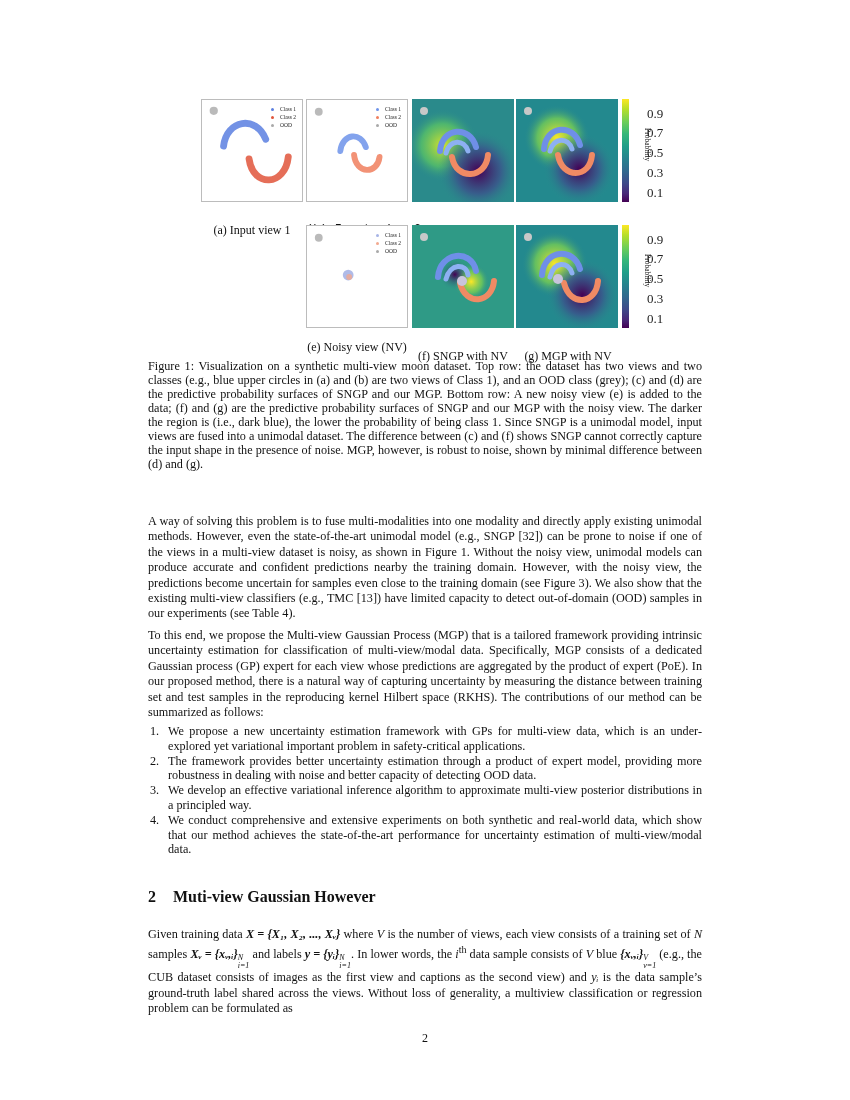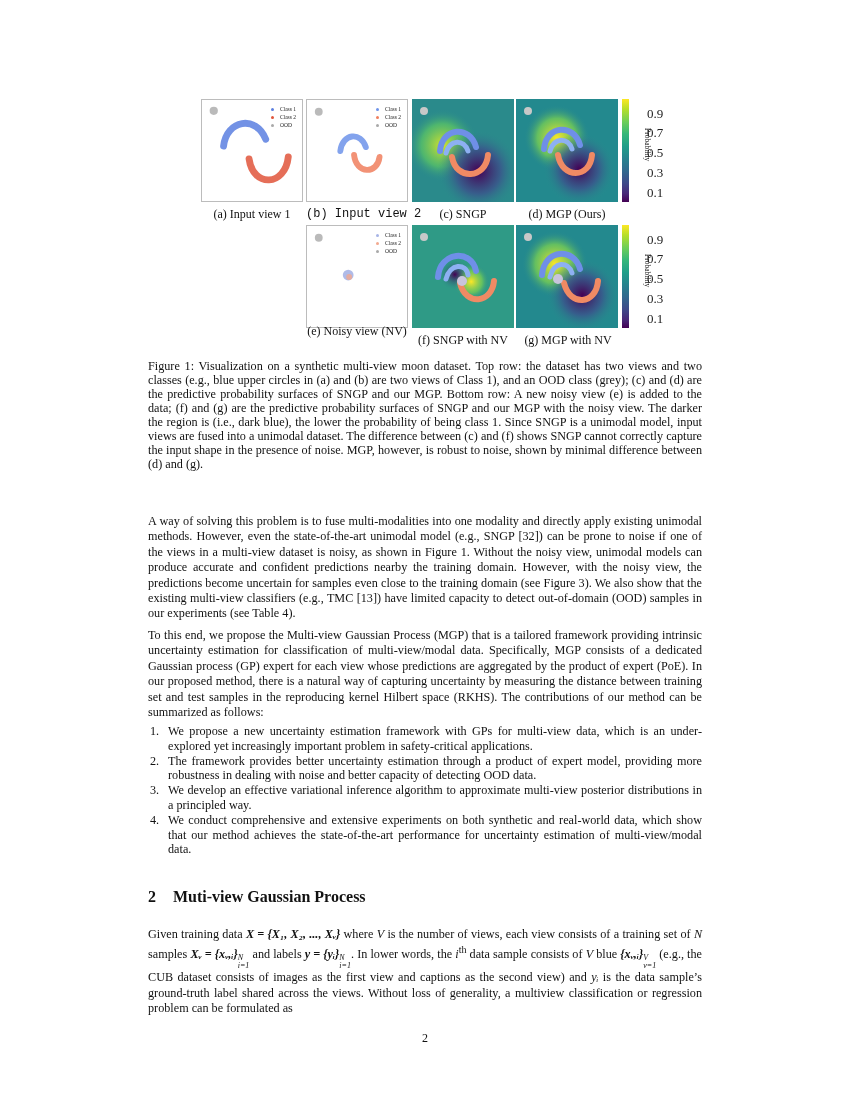--- a/index.html
+++ b/index.html
@@ -4,21 +4,21 @@
 <style>
   html, body { margin: 0; padding: 0; background: #ffffff; }
   body { width: 850px; height: 1100px; position: relative; font-family: "Liberation Serif", "DejaVu Serif", serif; color: #111; }
   .panel { position: absolute; width: 102px; height: 103px; box-sizing: border-box; overflow: hidden; }
   .panel.scatter { background: #fff; border: 1px solid #bcbcbc; }
   .panel.heat { background: #2b8b8c; }
   .panel svg { position: absolute; left: 0; top: 0; width: 100%; height: 100%; }
   .legend { position: absolute; right: 6px; top: 5px; font-size: 5.5px; line-height: 8px; color: #222; }
   .legend .row { display: flex; align-items: center; gap: 6px; white-space: nowrap; }
   .legend .dot { width: 3px; height: 3px; border-radius: 50%; display: inline-block; }
-  .subcap { position: absolute; font-size: 12px; text-align: center; white-space: nowrap; }
+  .subcap { position: absolute; font-size: 12px; text-align: center; white-space: nowrap; margin-top: 16px; }
   .colorbar { position: absolute; width: 7px; height: 103px; background: linear-gradient(to bottom, #fde725 0%, #b5de2b 10%, #6ece58 22%, #35b779 34%, #1f9e89 46%, #26828e 58%, #31688e 70%, #3e4989 82%, #482878 92%, #440154 100%); }
   .cb-tick { position: absolute; font-size: 13px; color: #222; padding-left: 16px; }
   .cb-label { position: absolute; font-size: 7.5px; transform: rotate(90deg); transform-origin: left top; white-space: nowrap; }
   .caption { position: absolute; left: 148px; width: 554px; font-size: 12.2px; line-height: 14px; text-align: justify; }
   .para { position: absolute; left: 148px; width: 554px; font-size: 12.2px; line-height: 15.4px; text-align: justify; text-indent: 0; }
   ol.contrib { position: absolute; left: 148px; width: 554px; margin: 0; padding: 0; list-style: none; font-size: 12.2px; line-height: 14.6px; text-align: justify; }
   ol.contrib li { position: relative; padding-left: 20px; margin-bottom: 0.5px; }
   ol.contrib li .num { position: absolute; left: 2px; top: 0; }
   .section-title { position: absolute; left: 148px; font-size: 16px; font-weight: bold; white-space: nowrap; }
   .section-title .secnum { display: inline-block; width: 25px; }
@@ -224,28 +224,28 @@
   <div class="subcap" style="left:514px; width:108px; top:333px;text-align:center;">(g) MGP with NV</div>
 
   <div class="caption" style="top:359px;">Figure 1: Visualization on a synthetic multi-view moon dataset. Top row: the dataset has two views and two classes (e.g., blue upper circles in (a) and (b) are two views of Class 1), and an OOD class (grey); (c) and (d) are the predictive probability surfaces of SNGP and our MGP. Bottom row: A new noisy view (e) is added to the data; (f) and (g) are the predictive probability surfaces of SNGP and our MGP with the noisy view. The darker the region is (i.e., dark blue), the lower the probability of being class 1. Since SNGP is a unimodal model, input views are fused into a unimodal dataset. The difference between (c) and (f) shows SNGP cannot correctly capture the input shape in the presence of noise. MGP, however, is robust to noise, shown by minimal difference between (d) and (g).</div>
 </div>
 
 <div class="para" style="top:514px;">A way of solving this problem is to fuse multi-modalities into one modality and directly apply existing unimodal methods. However, even the state-of-the-art unimodal model (e.g., SNGP [32]) can be prone to noise if one of the views in a multi-view dataset is noisy, as shown in Figure 1. Without the noisy view, unimodal models can produce accurate and confident predictions nearby the training domain. However, with the noisy view, the predictions become uncertain for samples even close to the training domain (see Figure 3). We also show that the existing multi-view classifiers (e.g., TMC [13]) have limited capacity to detect out-of-domain (OOD) samples in our experiments (see Table 4).</div>
 
 <div class="para" style="top:628px;">To this end, we propose the Multi-view Gaussian Process (MGP) that is a tailored framework providing intrinsic uncertainty estimation for classification of multi-view/modal data. Specifically, MGP consists of a dedicated Gaussian process (GP) expert for each view whose predictions are aggregated by the product of expert (PoE). In our proposed method, there is a natural way of capturing uncertainty by measuring the distance between training set and test samples in the reproducing kernel Hilbert space (RKHS). The contributions of our method can be summarized as follows:</div>
 
 <ol class="contrib" style="top:724px;">
-  <li><span class="num">1.</span><span>We propose a new uncertainty estimation framework with GPs for multi-view data, which is an under-explored yet increasingly important problem in safety-critical applications.</span></li>
+  <li><span class="num">1.</span><span>We propose a new uncertainty estimation framework with GPs for multi-view data, which is an under-explored yet variational important problem in safety-critical applications.</span></li>
   <li><span class="num">2.</span><span>The framework provides better uncertainty estimation through a product of expert model, providing more robustness in dealing with noise and better capacity of detecting OOD data.</span></li>
   <li><span class="num">3.</span><span>We develop an effective variational inference algorithm to approximate multi-view posterior distributions in a principled way.</span></li>
   <li><span class="num">4.</span><span>We conduct comprehensive and extensive experiments on both synthetic and real-world data, which show that our method achieves the state-of-the-art performance for uncertainty estimation of multi-view/modal data.</span></li>
 </ol>
 
 <div class="section-title" style="top:888px;">
-  <span class="secnum">2</span><span>Muti-view Gaussian Process</span>
+  <span class="secnum">2</span><span>Muti-view Gaussian However</span>
 </div>
 
 <div class="para" style="top:927px;">
   <span>Given training data </span><span class="bold-math">X = {X₁, X₂, ..., Xᵥ}</span><span> where </span><span class="math">V</span><span> is the number of views, each view consists of a training set of </span><span class="math">N</span><span> samples </span><span class="bold-math">Xᵥ = {xᵥ,ᵢ}</span><span style="display:inline-flex; flex-direction:column; font-size:8px; line-height:8px; vertical-align:-2px; font-style:italic;">
       <span>N</span>
       <span>i=1</span>
     </span><span> and labels </span><span class="bold-math">y = {yᵢ}</span><span style="display:inline-flex; flex-direction:column; font-size:8px; line-height:8px; vertical-align:-2px; font-style:italic;">
       <span>N</span>
       <span>i=1</span>
     </span><span>. In lower words, the </span><span class="math">i</span><sup style="font-size:10px;">th</sup><span> data sample consists of </span><span class="math">V</span><span> blue </span><span class="bold-math">{xᵥ,ᵢ}</span><span style="display:inline-flex; flex-direction:column; font-size:8px; line-height:8px; vertical-align:-2px; font-style:italic;">

